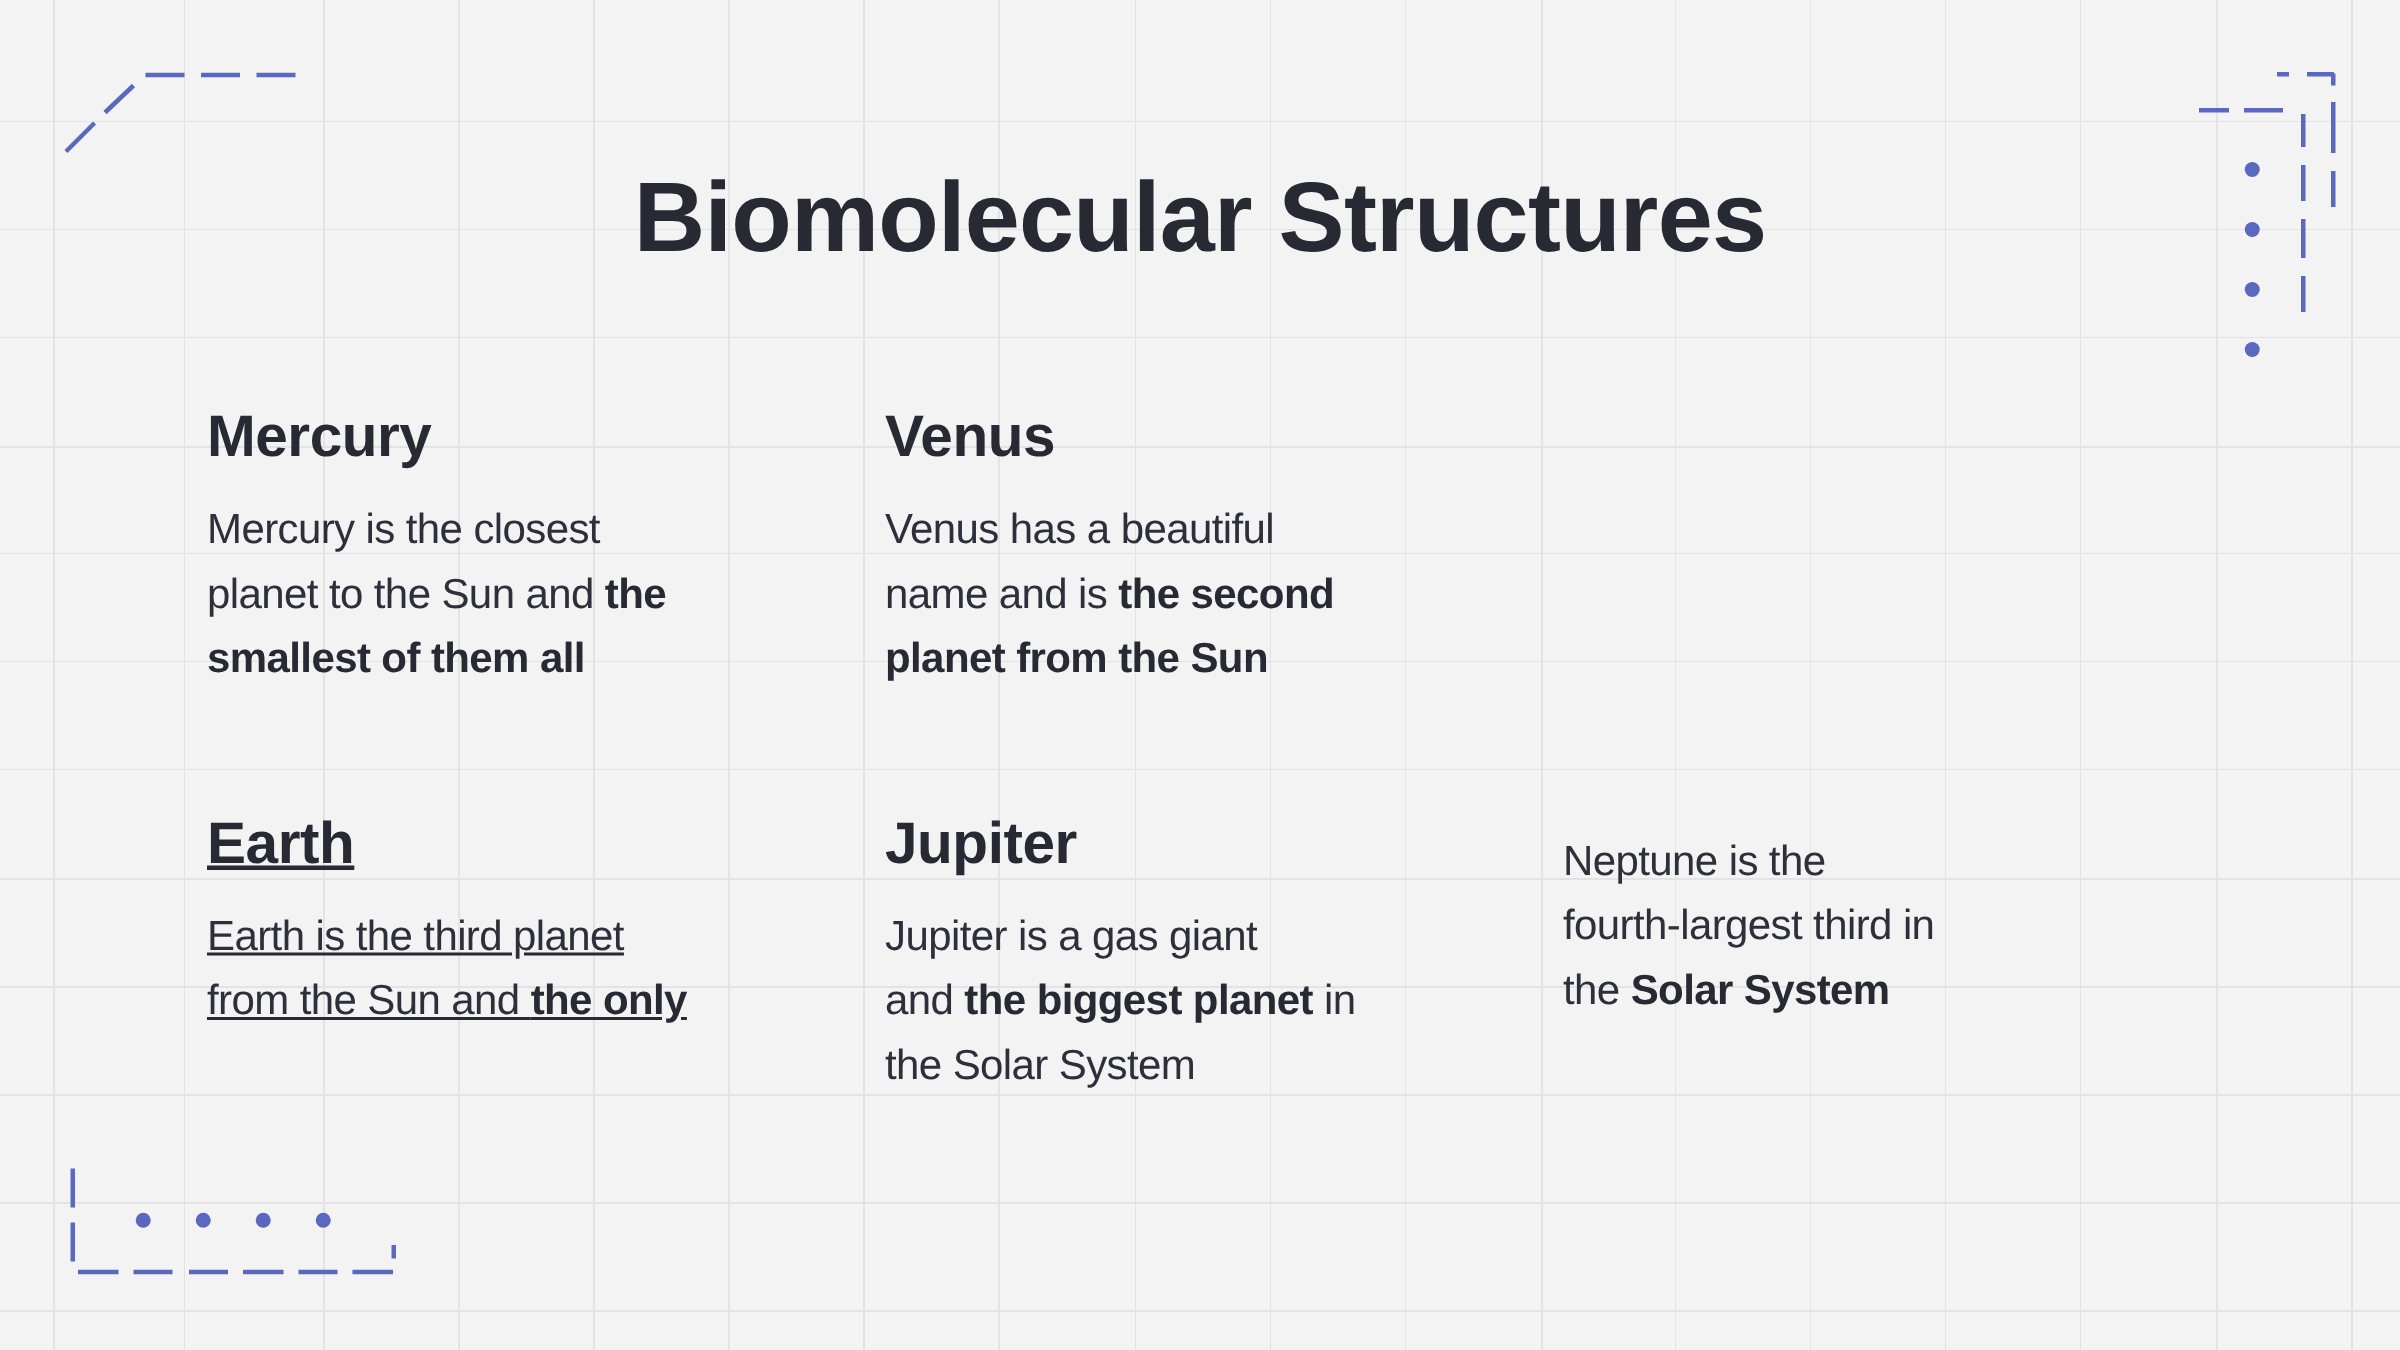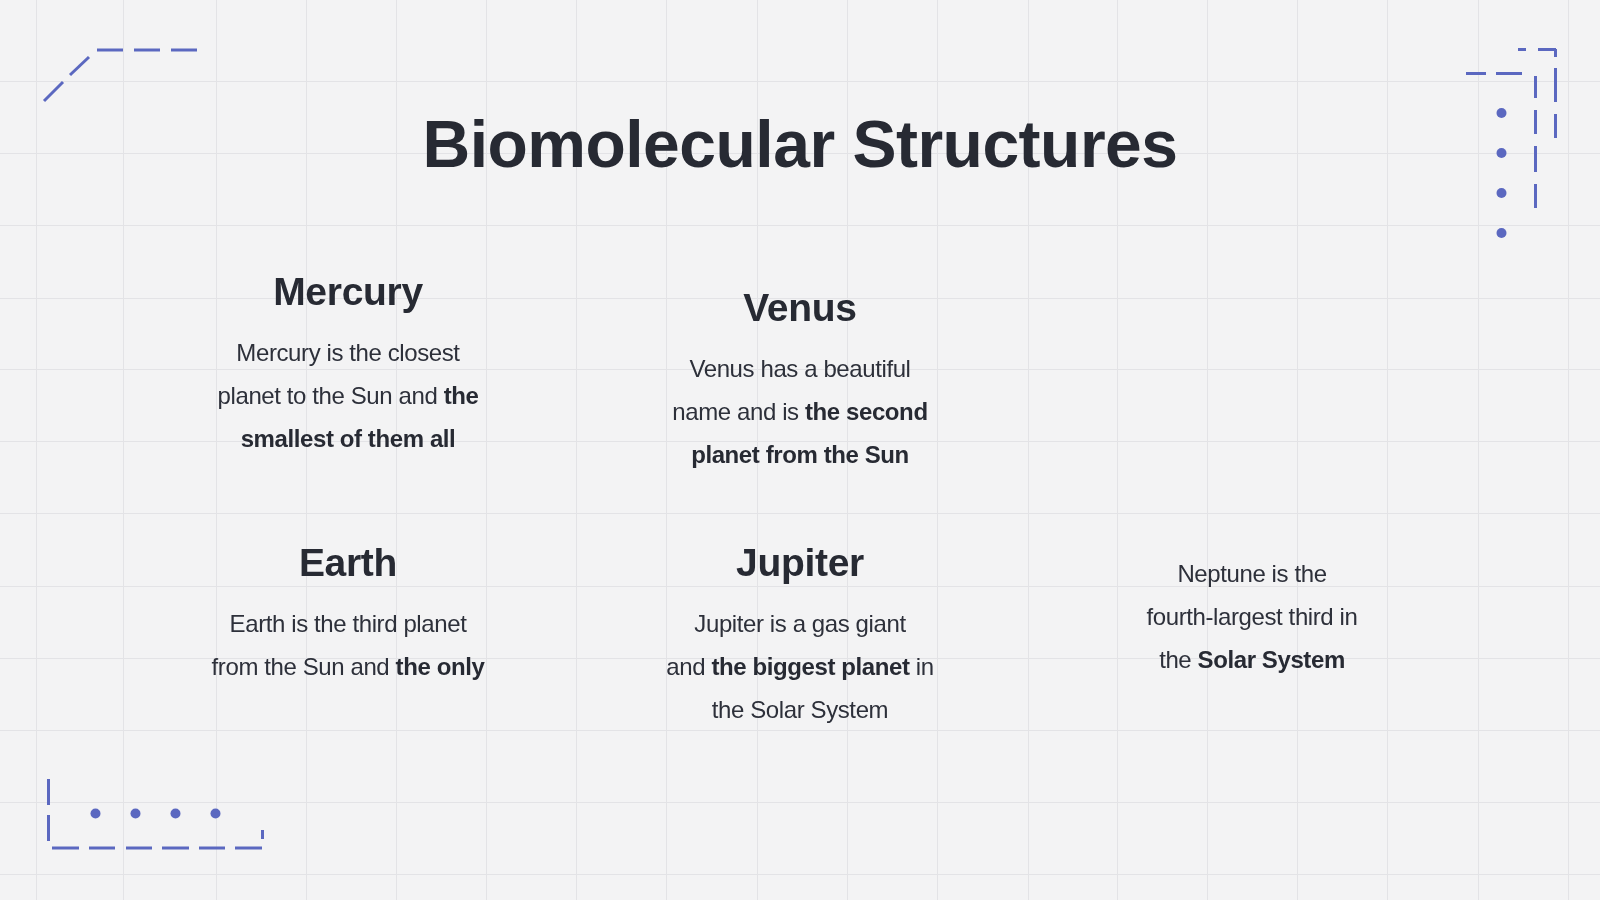--- a/index.html
+++ b/index.html
@@ -36,33 +36,32 @@
       font-size: 66px;
       font-weight: 700;
       letter-spacing: -0.5px;
       color: #272a33;
       margin: 0;
       line-height: 80px;
     }
     .card {
       position: absolute;
       width: 420px;
-      text-align: center;
     }
     .card h2 {
       margin: 0;
       font-size: 39px;
       font-weight: 700;
       line-height: 50px;
       color: #272a33;
       letter-spacing: -0.3px;
     }
     .card p {
       margin: 14px 0 0 0;
-      font-size: 24px;
+      font-size: 28px;
       line-height: 43px;
       font-weight: 400;
       color: #2d303a;
       letter-spacing: -0.4px;
     }
     .card p b {
       font-weight: 700;
       color: #272a33;
     }
   </style>
@@ -165,31 +164,31 @@
 
   <div class="card" style="left:138px;top:267px;">
     <h2>Mercury</h2>
     <p>
       <span>Mercury is the closest</span><br>
       <span>planet to the Sun and </span><b>the</b><br>
       <b>smallest of them all</b>
     </p>
   </div>
 
-  <div class="card" style="left:590px;top:283px;">
+  <div class="card" style="left:590px;top:267px;">
     <h2>Venus</h2>
     <p>
       <span>Venus has a beautiful</span><br>
       <span>name and is </span><b>the second</b><br>
       <b>planet from the Sun</b>
     </p>
   </div>
 
 
-  <div class="card" style="left:138px;top:538px;">
+  <div class="card" style="left:138px;top:538px;text-decoration:underline;">
     <h2>Earth</h2>
     <p>
       <span>Earth is the third planet</span><br>
       <span>from the Sun and </span><b>the only</b><br>
     </p>
   </div>
 
   <div class="card" style="left:590px;top:538px;">
     <h2>Jupiter</h2>
     <p>

